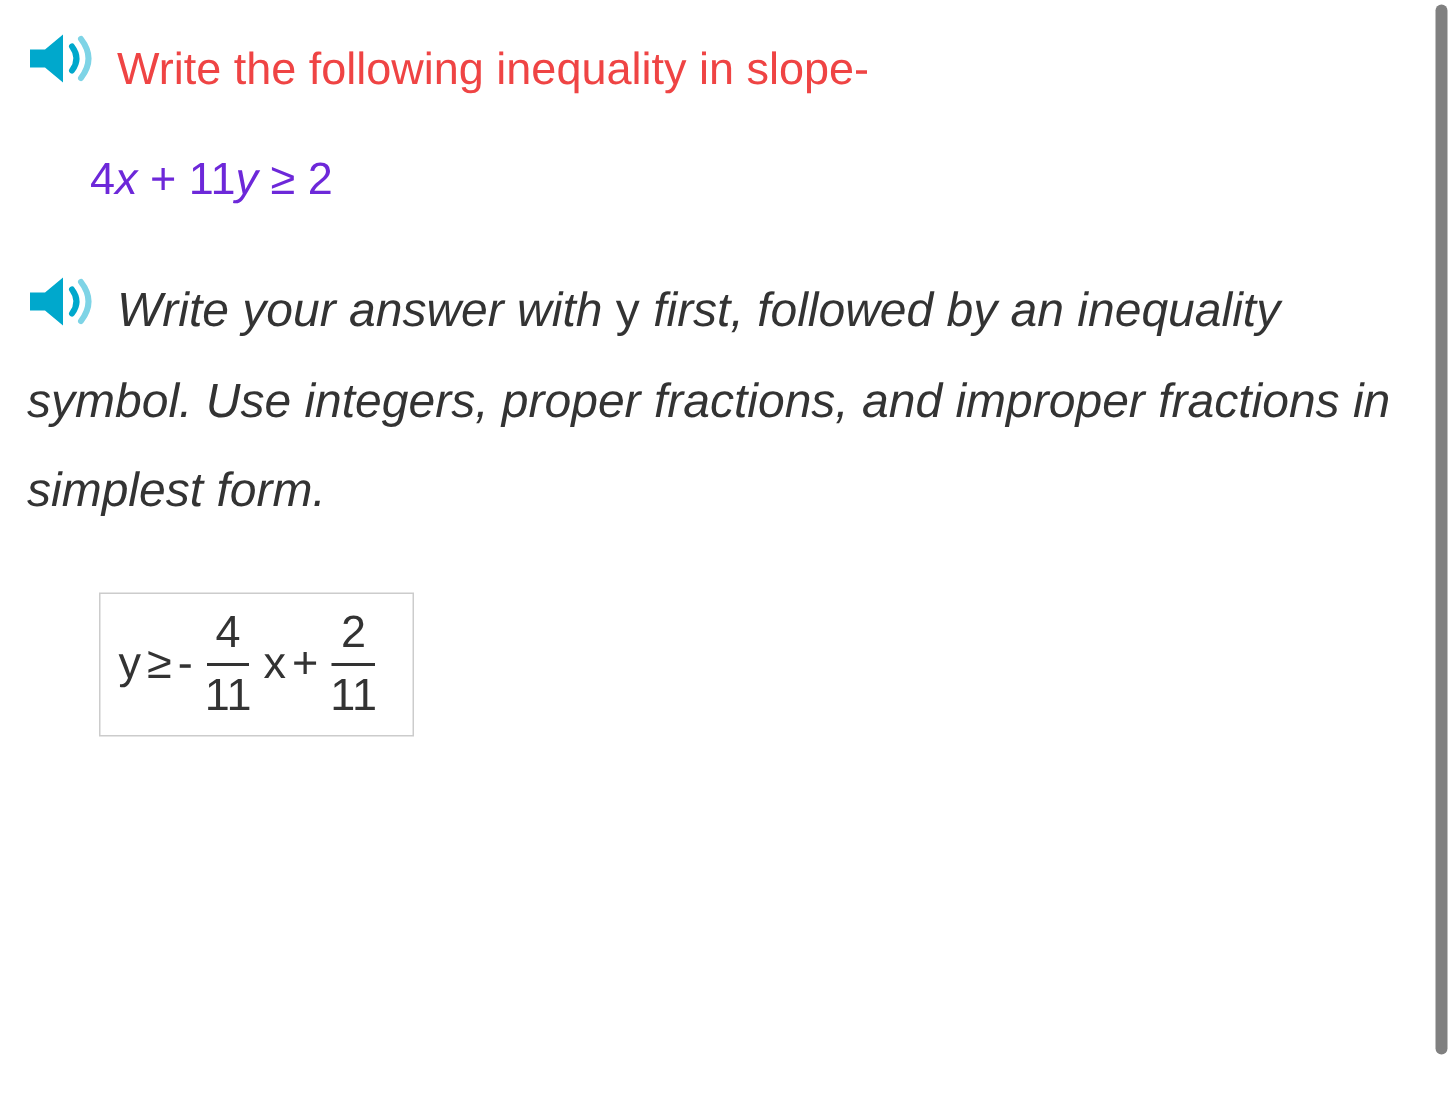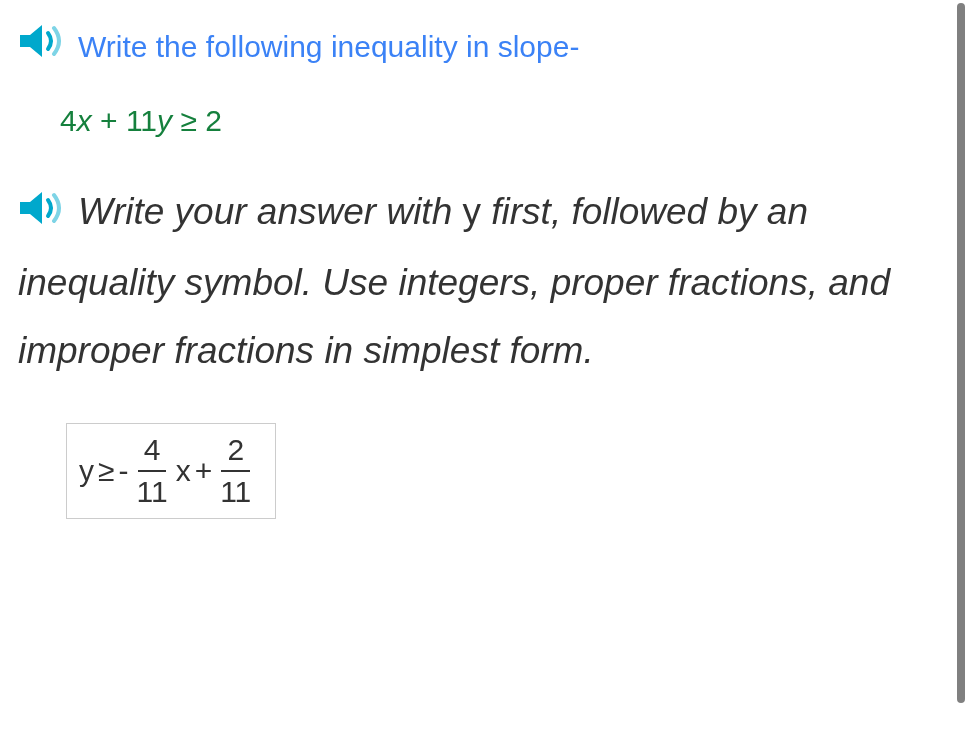--- a/index.html
+++ b/index.html
@@ -29,41 +29,41 @@
     
     .speaker-icon {
       display: inline-block;
       vertical-align: middle;
       margin-right: 12px;
     }
     
     .question-line {
       font-size: 30px;
       line-height: 1.8;
-      color: #3b82f6;
+      color: #ef4444;
       margin-bottom: 28px;
     }
     
     .question-line .first-part {
       display: inline;
     }
     
     .equation-line {
       font-size: 30px;
-      color: #15803d;
+      color: #6d28d9;
       margin-left: 42px;
       margin-bottom: 40px;
     }
     
     .equation-line .var {
       font-style: italic;
     }
     
     .instruction-line {
-      font-size: 37px;
+      font-size: 32px;
       line-height: 1.85;
       color: #333333;
       font-style: italic;
       margin-bottom: 38px;
     }
     
     .instruction-line .non-italic {
       font-style: normal;
     }
     

